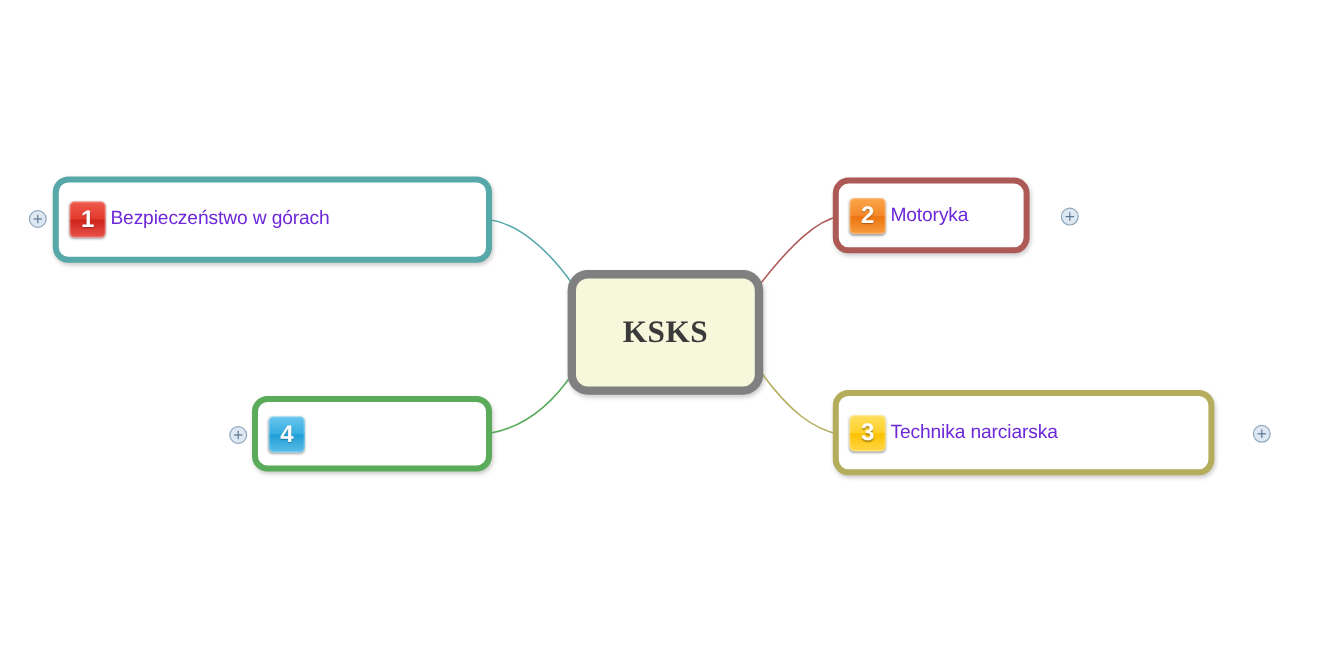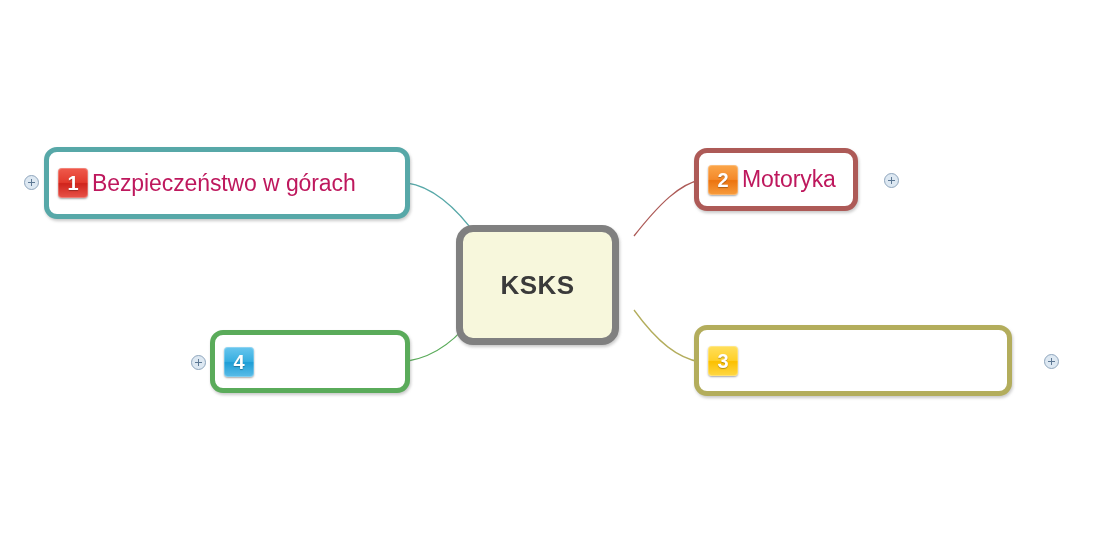--- a/index.html
+++ b/index.html
@@ -40,22 +40,22 @@
   }
   .node-inner {
     display: flex;
     align-items: center;
     width: 100%;
     height: 100%;
     padding: 0 7px 0 9px;
     box-sizing: border-box;
   }
   .node-label {
-    color: #be185d;
-    font-size: 23px;
+    color: #6d28d9;
+    font-size: 16px;
     line-height: 1;
     white-space: nowrap;
     letter-spacing: -0.1px;
   }
 
   
   .badge {
     position: relative;
     width: 30px;
     height: 30px;
@@ -145,28 +145,29 @@
     <div class="node-inner">
       <span class="badge badge-2">2</span>
       <span class="node-label">Motoryka</span>
     </div>
   </div>
   <div class="expander" style="left:884px; top:173px;"></div>
 
   <div class="node node-b3" style="left:694px; top:325px; width:318px; height:71px;">
     <div class="node-inner">
       <span class="badge badge-3">3</span>
+      <span class="node-label">Technika narciarska</span>
     </div>
   </div>
   <div class="expander" style="left:1044px; top:354px;"></div>
 
   <div class="node node-b4" style="left:210px; top:330px; width:200px; height:63px;">
     <div class="node-inner">
       <span class="badge badge-4">4</span>
     </div>
   </div>
   <div class="expander" style="left:191px; top:355px;"></div>
 
-  <div class="node node-central" style="left:456px; top:225px; width:163px; height:120px;">
+  <div class="node node-central" style="left:473px; top:225px; width:163px; height:104px;font-family:Liberation Serif, serif;">
     <span class="node-label">KSKS</span>
   </div>
 
 </div>
 
 </body></html>

